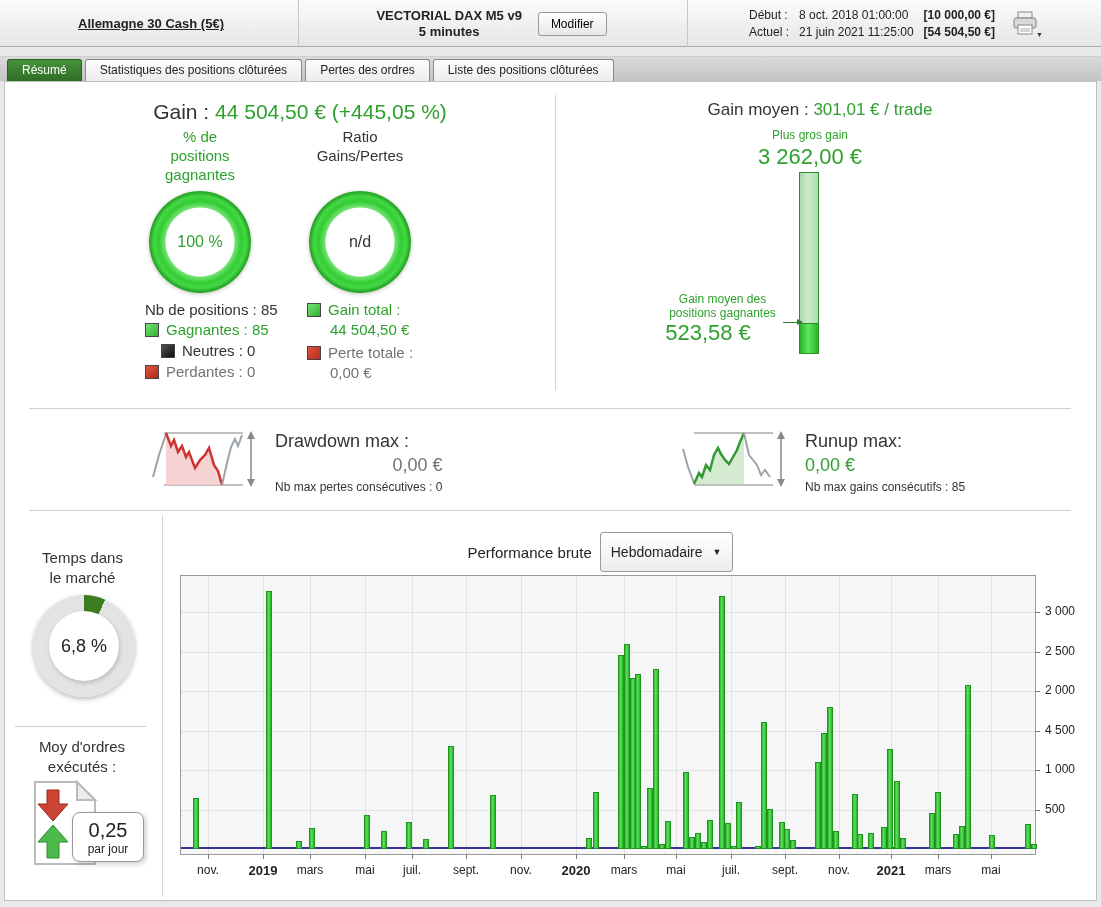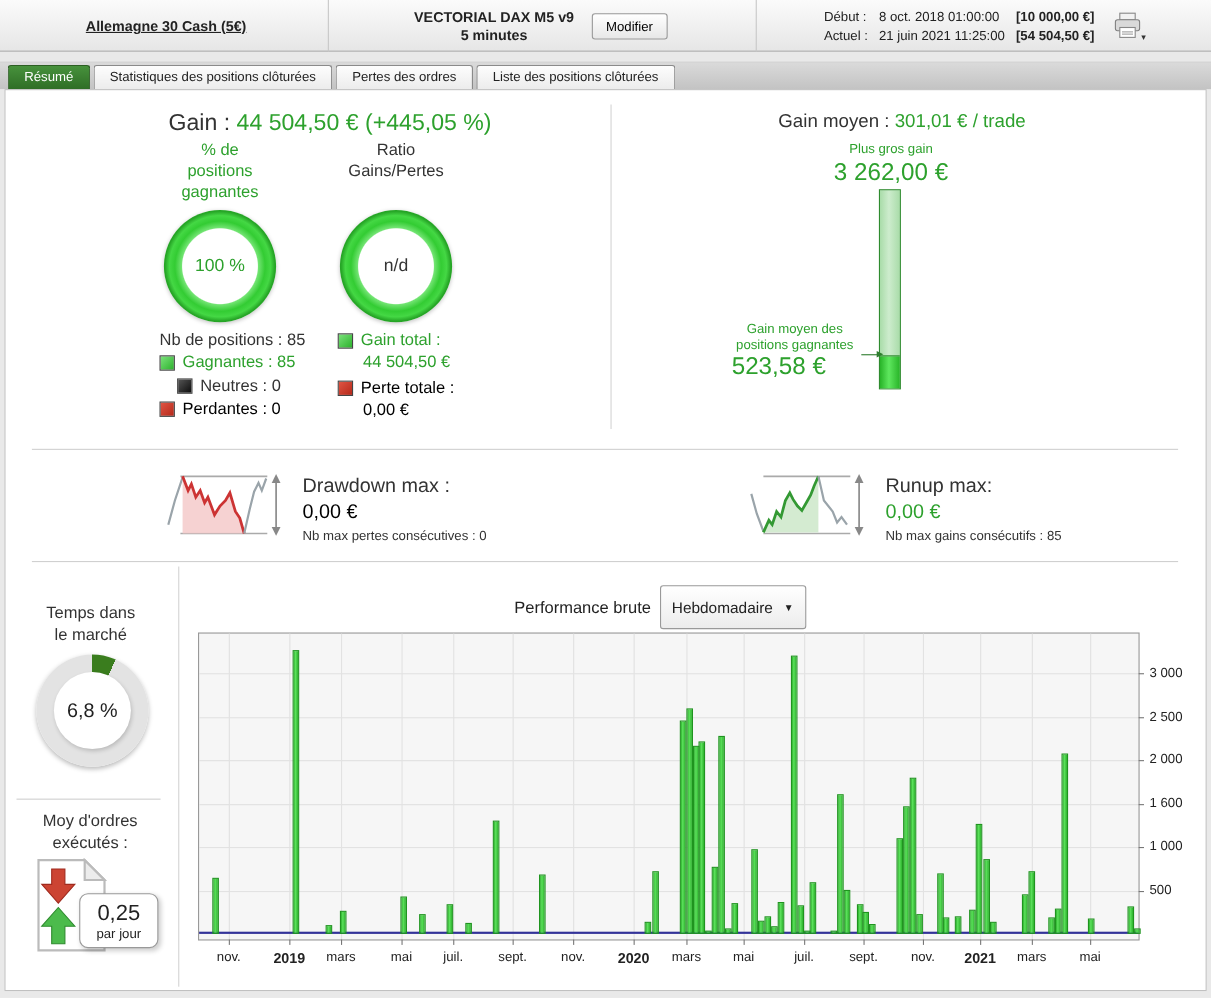--- a/index.html
+++ b/index.html
@@ -34,21 +34,21 @@
   .tab.active { background:linear-gradient(#47913c,#2f6e26); color:#fff; border-color:#2d5f24; }
 
   
   .panel { position:absolute; left:4px; top:81px; width:1093px; height:820px;
            background:#fff; border:1px solid #c0c0c0; }
 
   .abs { position:absolute; }
   .center { text-align:center; }
   .pre { white-space:pre-line; }
   .green { color:#2da12d; }
-  .red { color:#000000; }
+  .red { color:#737373;text-align:right; }
   .dark { color:#333; }
 
   .gain-line { left:90px; top:100px; width:420px; font-size:21px; text-align:center; }
   .avg-line  { left:620px; top:100px; width:400px; font-size:17px; text-align:center; }
 
   .winpct-title { left:138px; top:127px; width:124px; font-size:15px; line-height:19px; }
   .ratio-title  { left:298px; top:127px; width:124px; font-size:15px; line-height:19px; }
 
   .ring { width:102px; height:102px; border-radius:50%; display:flex; align-items:center; justify-content:center;
           background:radial-gradient(circle, #ffffff 0 34px, #72e472 35px, #33cc33 41px, #44d844 46px, #26a526 50px);
@@ -314,21 +314,21 @@
   </div>
   <div class="abs plot">
       <div class="grid-h" style="top: 234px;"></div>
       <div class="tick-r" style="top: 234px;"></div>
       <div class="ylab" style="top: 226px;">500</div>
       <div class="grid-h" style="top: 194px;"></div>
       <div class="tick-r" style="top: 194px;"></div>
       <div class="ylab" style="top: 186px;">1 000</div>
       <div class="grid-h" style="top: 155px;"></div>
       <div class="tick-r" style="top: 155px;"></div>
-      <div class="ylab" style="top: 147px;">1 600</div>
+      <div class="ylab" style="top: 147px;">4 500</div>
       <div class="grid-h" style="top: 115px;"></div>
       <div class="tick-r" style="top: 115px;"></div>
       <div class="ylab" style="top: 107px;">2 000</div>
       <div class="grid-h" style="top: 76px;"></div>
       <div class="tick-r" style="top: 76px;"></div>
       <div class="ylab" style="top: 68px;">2 500</div>
       <div class="grid-h" style="top: 36px;"></div>
       <div class="tick-r" style="top: 36px;"></div>
       <div class="ylab" style="top: 28px;">3 000</div>
       <div class="grid-v" style="left: 27px;"></div>

